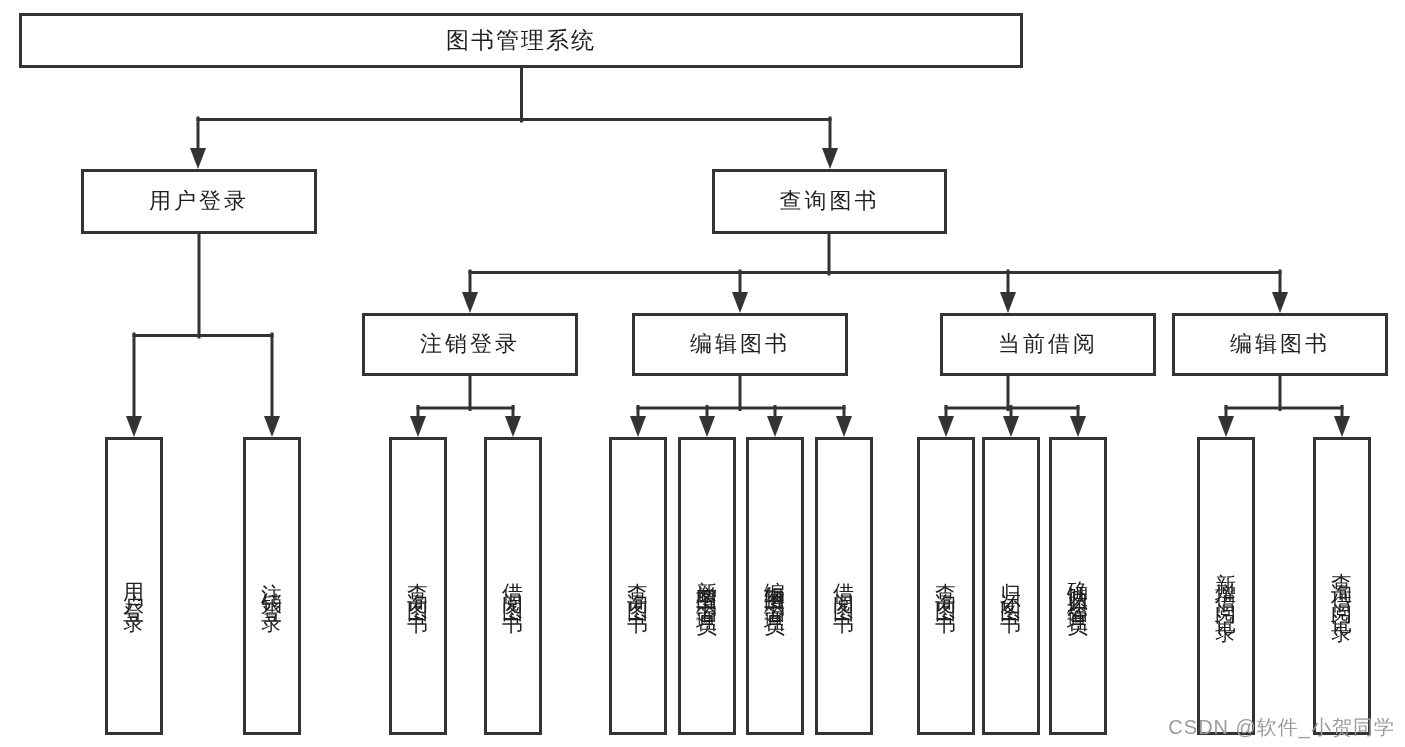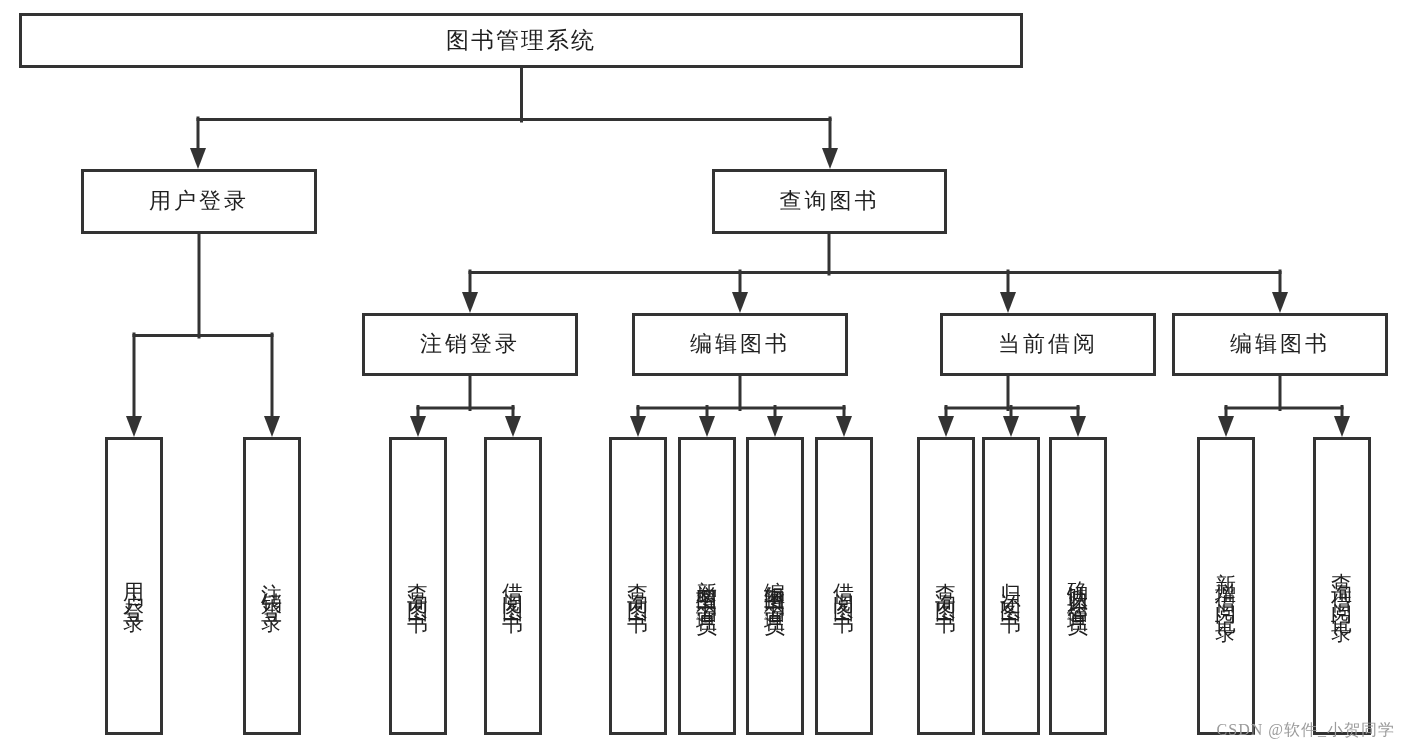--- a/index.html
+++ b/index.html
@@ -42,25 +42,24 @@
     letter-spacing: 10px;
     font-size: 21px;
     line-height: 1;
     white-space: nowrap;
   }
   .vbox.long span { letter-spacing: 5px; }
   .watermark {
     position: absolute;
     right: 10px;
     bottom: 6px;
-    font-size: 16px;
+    font-size: 20px;
     letter-spacing: 1px;
     color: #9b9b9b;
     white-space: nowrap;
-    font-family: Liberation Serif, serif;
   }
 
   
   #n-root   { left: 19px;  top: 13px;  width: 1004px; height: 55px; }
 
   #n-login  { left: 81px;  top: 169px; width: 236px; height: 65px; }
   #n-bmgmt  { left: 712px; top: 169px; width: 235px; height: 65px; }
 
   .lvl3 { top: 313px; height: 63px; width: 216px; }
   #n-newbook { left: 362px; }

